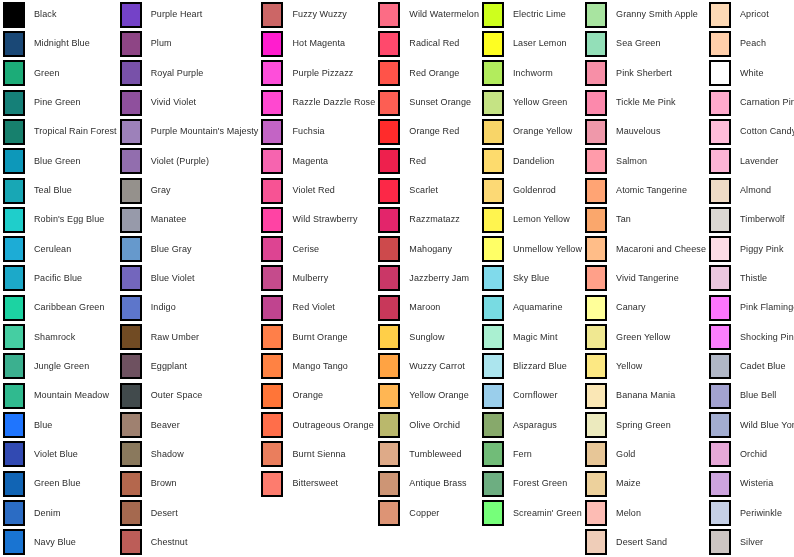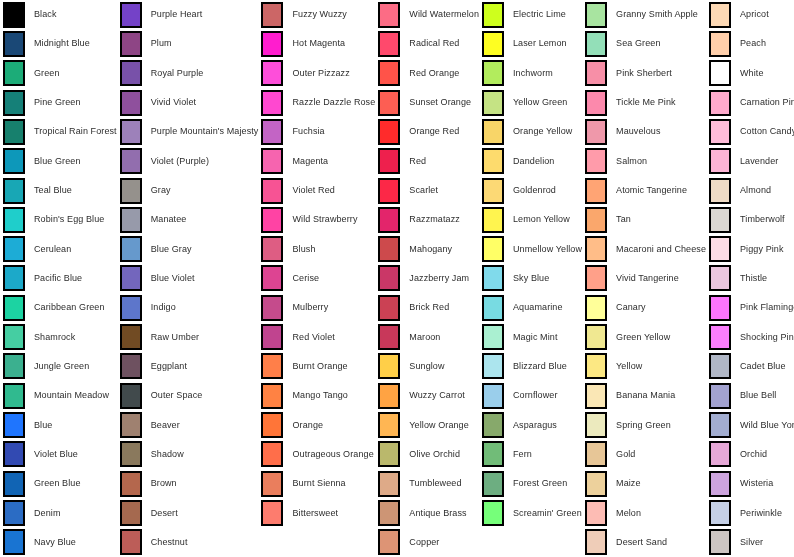--- a/index.html
+++ b/index.html
@@ -204,21 +204,21 @@
       <div class="cell">
         <span class="swatch" style="background-color: rgb(204, 102, 102);"></span>
         <span class="label">Fuzzy Wuzzy</span>
       </div>
       <div class="cell">
         <span class="swatch" style="background-color: rgb(255, 29, 206);"></span>
         <span class="label">Hot Magenta</span>
       </div>
       <div class="cell">
         <span class="swatch" style="background-color: rgb(254, 78, 218);"></span>
-        <span class="label">Outer Pizzazz</span>
+        <span class="label">Purple Pizzazz</span>
       </div>
       <div class="cell">
         <span class="swatch" style="background-color: rgb(255, 72, 208);"></span>
         <span class="label">Razzle Dazzle Rose</span>
       </div>
       <div class="cell">
         <span class="swatch" style="background-color: rgb(195, 100, 197);"></span>
         <span class="label">Fuchsia</span>
       </div>
       <div class="cell">
@@ -227,24 +227,20 @@
       </div>
       <div class="cell">
         <span class="swatch" style="background-color: rgb(247, 83, 148);"></span>
         <span class="label">Violet Red</span>
       </div>
       <div class="cell">
         <span class="swatch" style="background-color: rgb(255, 67, 164);"></span>
         <span class="label">Wild Strawberry</span>
       </div>
       <div class="cell">
-        <span class="swatch" style="background-color: rgb(222, 93, 131);"></span>
-        <span class="label">Blush</span>
-      </div>
-      <div class="cell">
         <span class="swatch" style="background-color: rgb(221, 68, 146);"></span>
         <span class="label">Cerise</span>
       </div>
       <div class="cell">
         <span class="swatch" style="background-color: rgb(197, 75, 140);"></span>
         <span class="label">Mulberry</span>
       </div>
       <div class="cell">
         <span class="swatch" style="background-color: rgb(192, 68, 143);"></span>
         <span class="label">Red Violet</span>
@@ -307,24 +303,20 @@
         <span class="swatch" style="background-color: rgb(227, 37, 107);"></span>
         <span class="label">Razzmatazz</span>
       </div>
       <div class="cell">
         <span class="swatch" style="background-color: rgb(205, 74, 76);"></span>
         <span class="label">Mahogany</span>
       </div>
       <div class="cell">
         <span class="swatch" style="background-color: rgb(202, 55, 103);"></span>
         <span class="label">Jazzberry Jam</span>
-      </div>
-      <div class="cell">
-        <span class="swatch" style="background-color: rgb(203, 65, 84);"></span>
-        <span class="label">Brick Red</span>
       </div>
       <div class="cell">
         <span class="swatch" style="background-color: rgb(200, 56, 90);"></span>
         <span class="label">Maroon</span>
       </div>
       <div class="cell">
         <span class="swatch" style="background-color: rgb(255, 207, 72);"></span>
         <span class="label">Sunglow</span>
       </div>
       <div class="cell">

